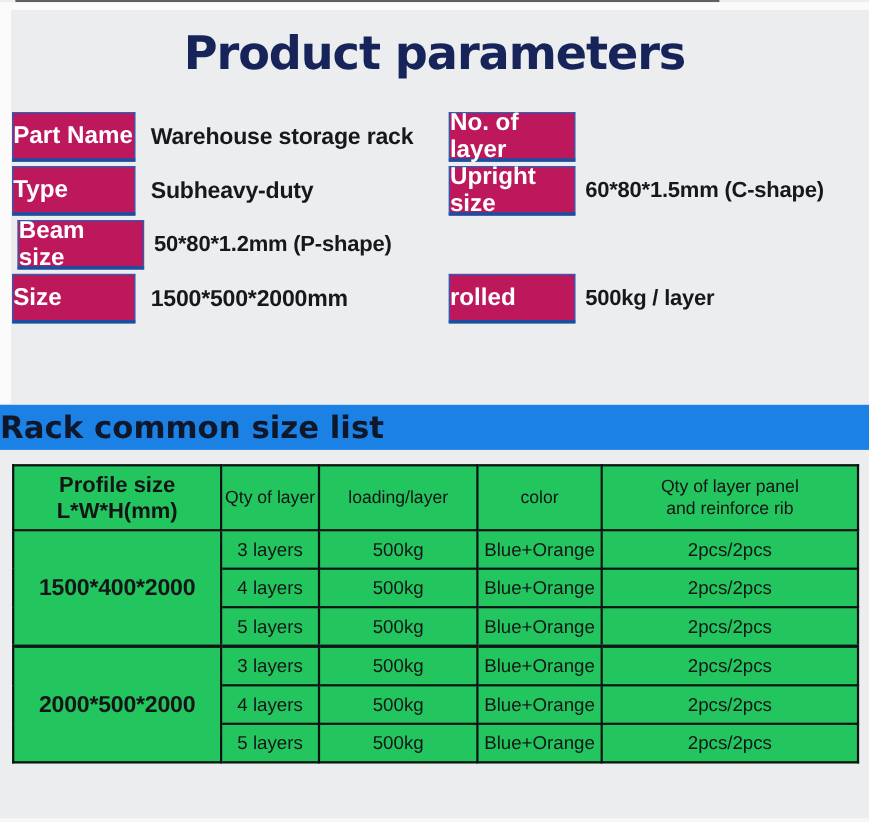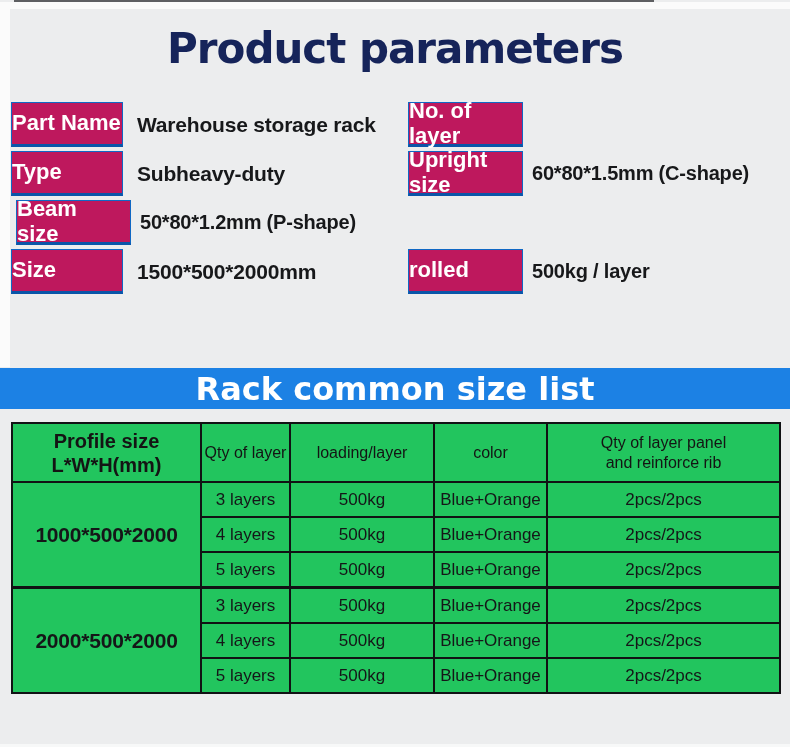--- a/index.html
+++ b/index.html
@@ -33,22 +33,22 @@
   .p-value{
     display:flex; align-items:center; font-weight:bold; font-size:21px;
     color:#17181a; white-space:nowrap; letter-spacing:-0.2px;text-align:right;
   }
   .p-value.left{width:255px; margin-left:14px;}
   .p-value.right{flex:1; margin-left:9px; font-size:20px;}
 
   
   .banner{
     position:absolute; top:368px; left:0; width:790px; height:41px;
-    background:#1c81e4; display:flex; align-items:center; justify-content:center;
-    color:#ffffff; font-family:"DejaVu Sans",sans-serif; font-weight:800; font-size:32px;
+    background:#1c81e4; display:flex; align-items:center; 
+    color:#0f172a; font-family:"DejaVu Sans",sans-serif; font-weight:800; font-size:28px;
   }
 
   
   table.size-table{
     position:absolute; top:422px; left:11px; width:768px;
     border-collapse:collapse; table-layout:fixed; background:#22c55e;
   }
   .size-table th,.size-table td{
     border:2px solid #111214; padding:0; text-align:center; overflow:hidden;
   }
@@ -114,21 +114,21 @@
 L*W*H(mm)</th>
         <th>Qty of layer</th>
         <th>loading/layer</th>
         <th>color</th>
         <th>Qty of layer panel
 and reinforce rib</th>
       </tr>
     </thead>
     <tbody>
       <tr>
-        <td class="size-cell" rowspan="3">1000*500*2000</td>
+        <td class="size-cell" rowspan="3">1500*400*2000</td>
         <td>3 layers</td>
         <td>500kg</td>
         <td>Blue+Orange</td>
         <td>2pcs/2pcs</td>
       </tr>
       <tr>
         <td>4 layers</td>
         <td>500kg</td>
         <td>Blue+Orange</td>
         <td>2pcs/2pcs</td>

